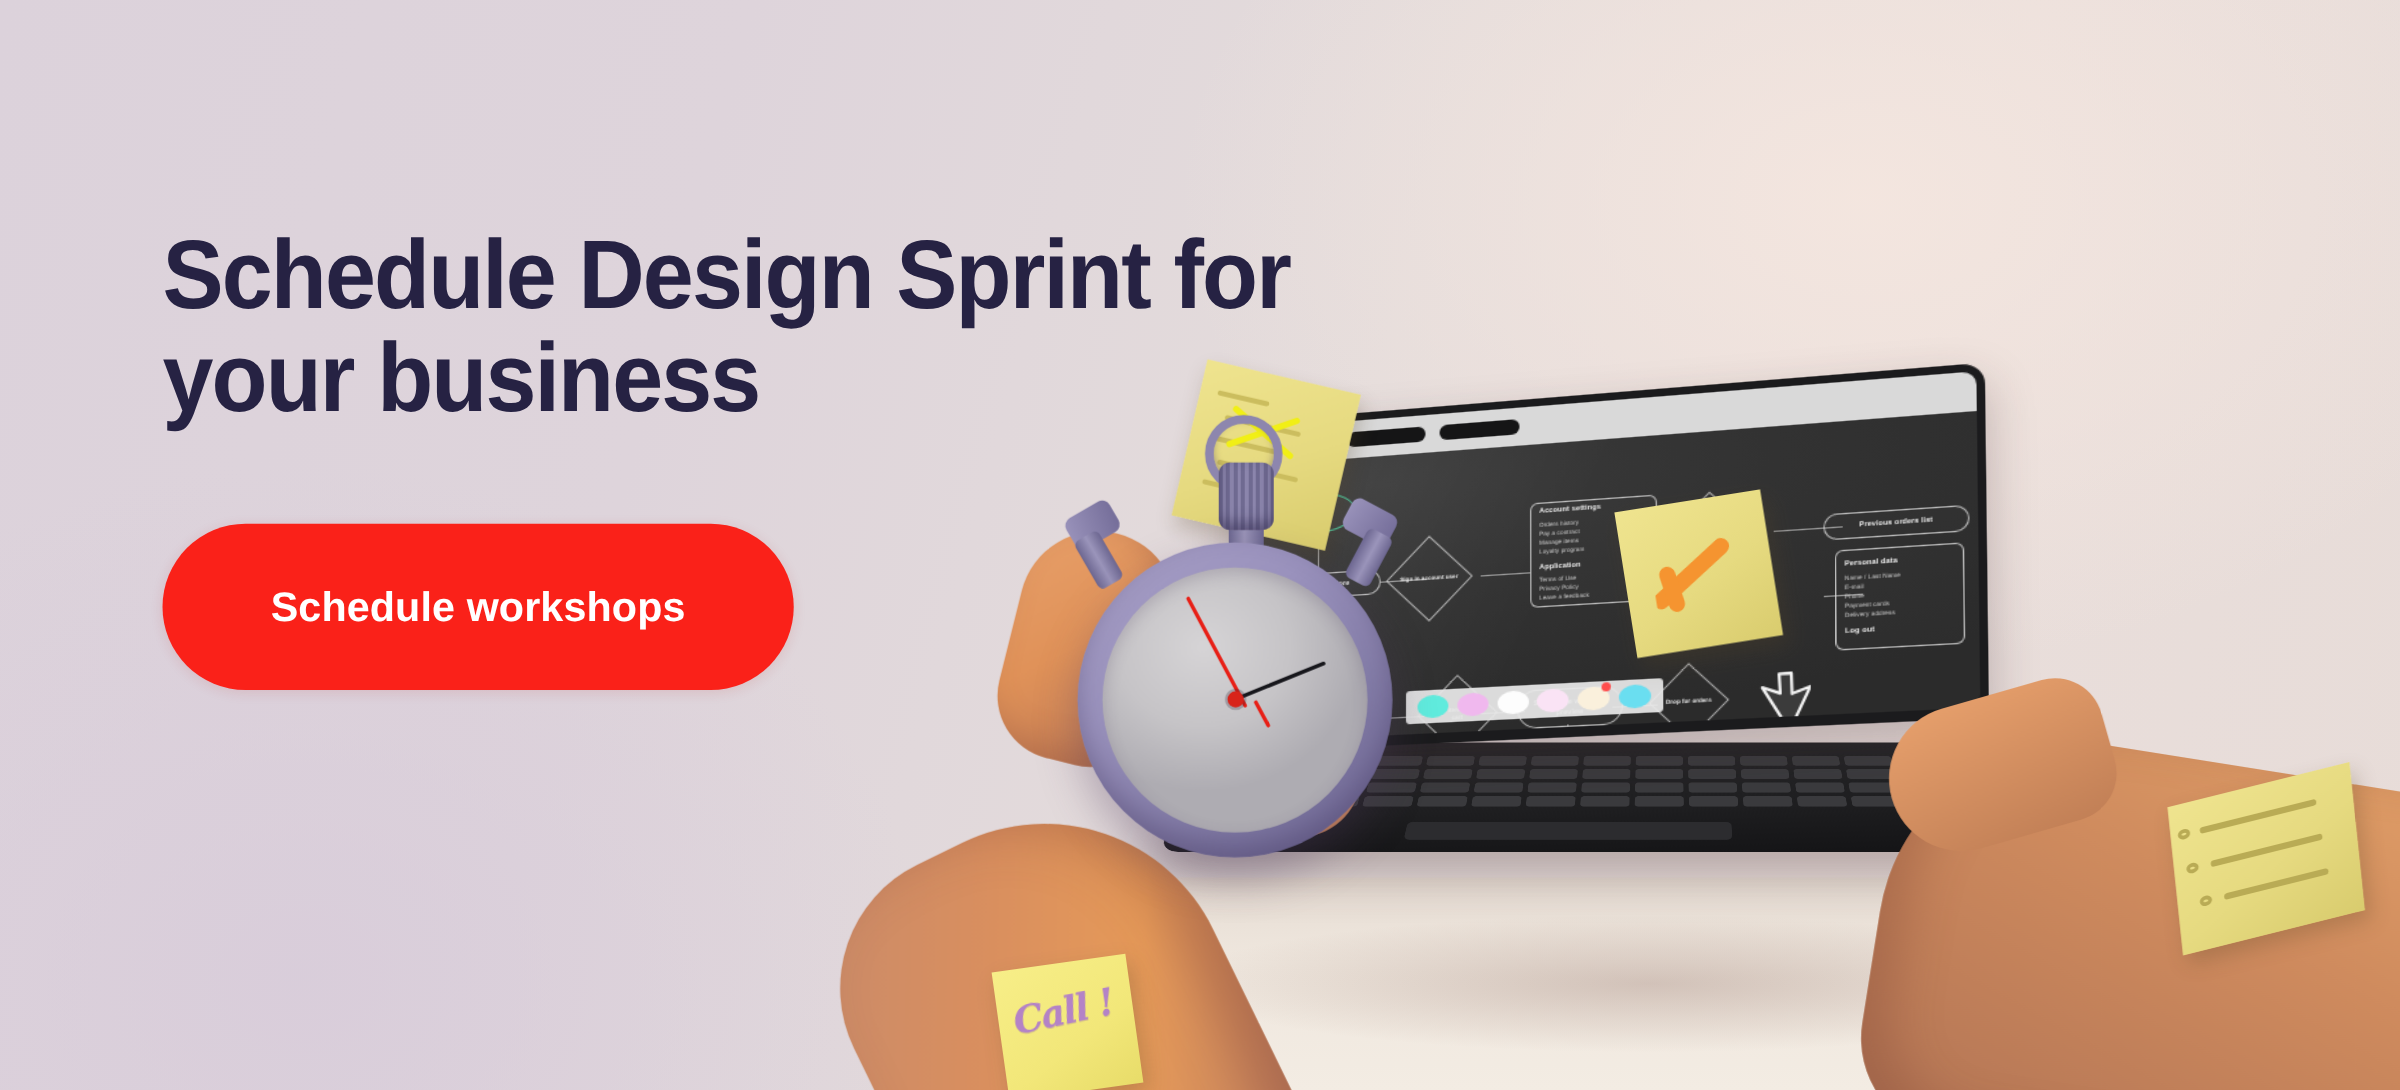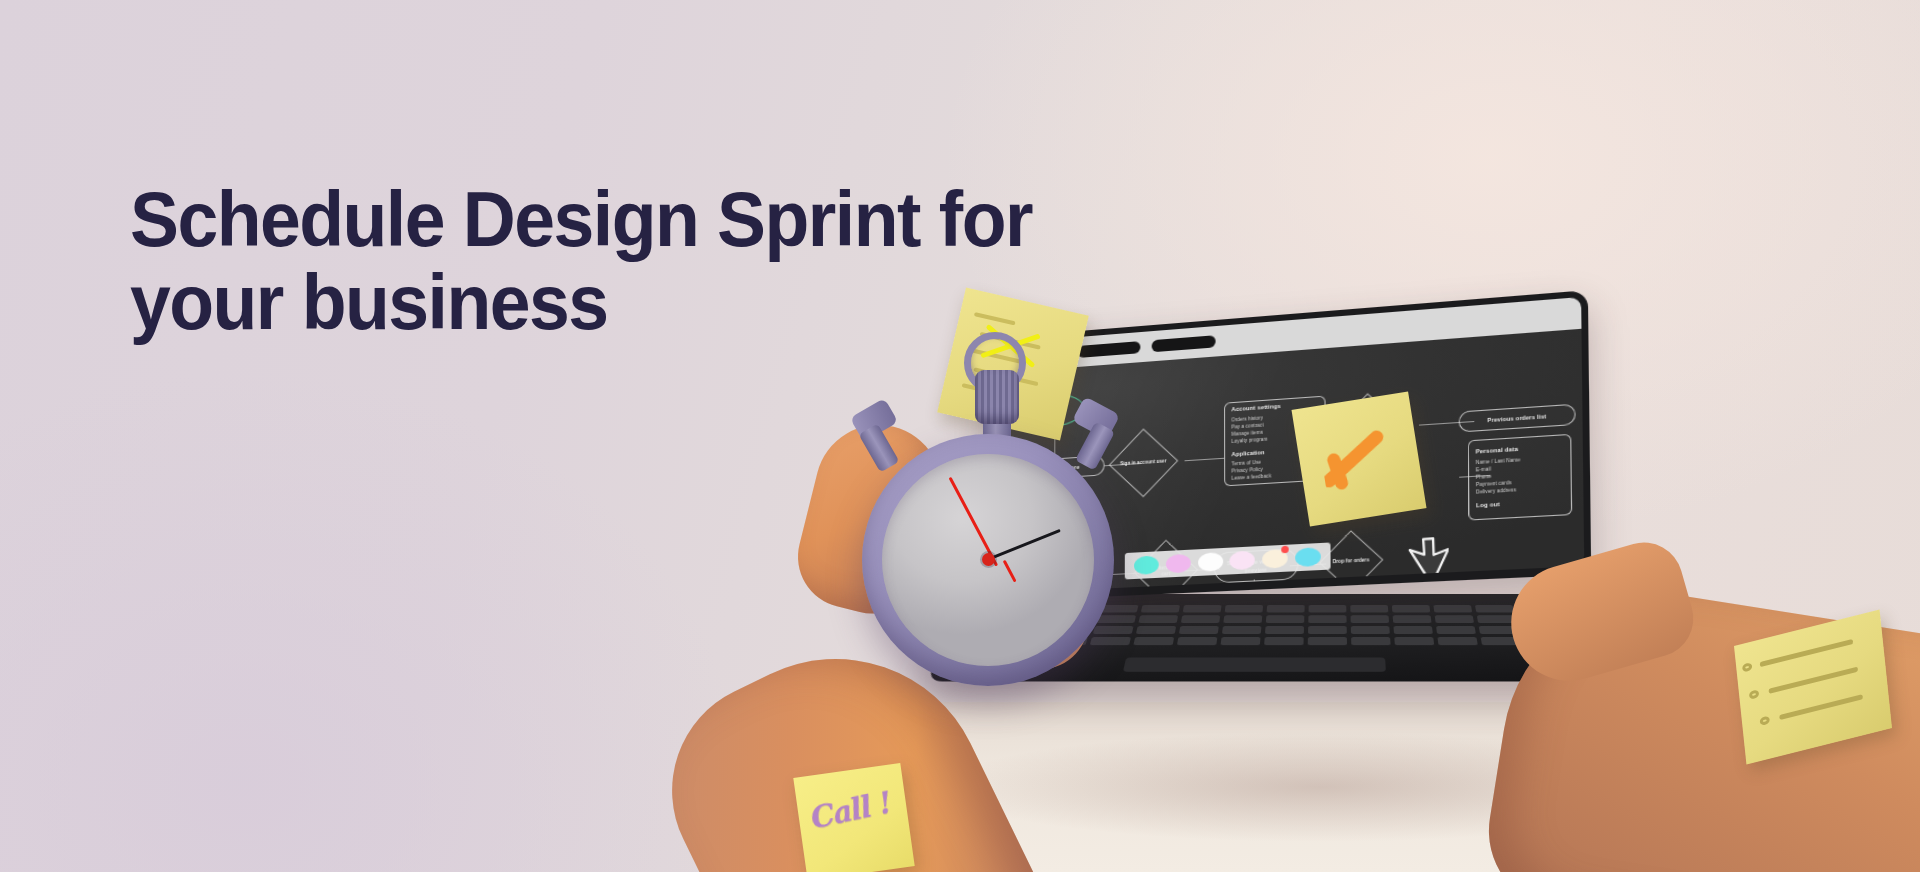--- a/index.html
+++ b/index.html
@@ -343,20 +343,21 @@
 
 <div class="banner">
 
   <div class="glow-warm"></div>
   <div class="glow-cool"></div>
 
   <div class="copy">
     <h1 class="headline">Schedule Design Sprint for
 your business</h1>
 
+    <button class="cta">Schedule workshops</button>
   </div>
 
   <div class="illustration">
 
     <div class="desk"></div>
     <div class="desk-shadow"></div>
 
     <div class="laptop">
 
       <div class="laptop-base">

